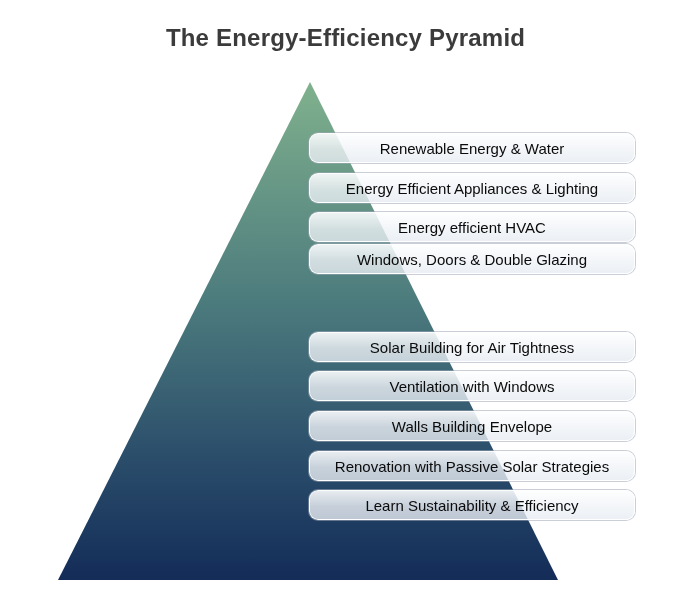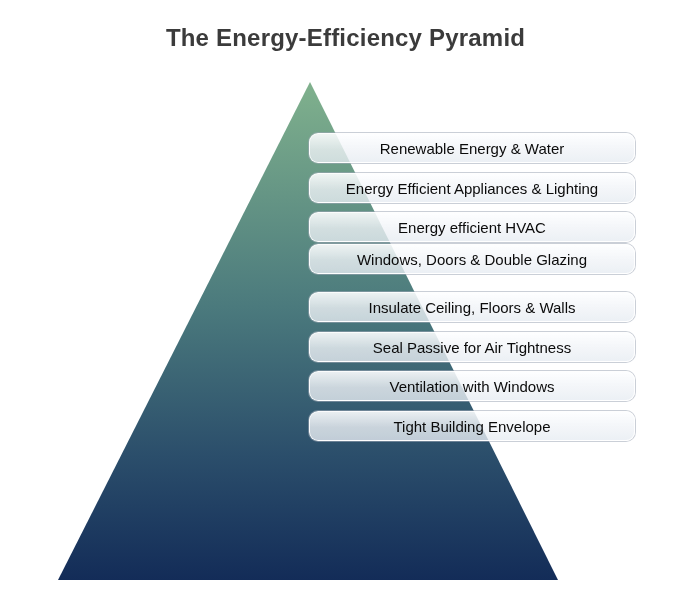--- a/index.html
+++ b/index.html
@@ -90,27 +90,30 @@
     </div>
     <div class="level" style="top:212px">
       <span class="level-label">Energy efficient HVAC</span>
     </div>
     <div class="level" style="top:173px">
       <span class="level-label">Energy Efficient Appliances &amp; Lighting</span>
     </div>
     <div class="level" style="top:244px">
       <span class="level-label">Windows, Doors &amp; Double Glazing</span>
     </div>
-    <div class="level" style="top:292px">
-      <span class="level-label">Insulate Ceiling, Floors &amp; Walls</span>
-    </div>
     <div class="level" style="top:332px">
-      <span class="level-label">Seal Passive for Air Tightness</span>
+      <span class="level-label">Solar Building for Air Tightness</span>
     </div>
     <div class="level" style="top:371px">
       <span class="level-label">Ventilation with Windows</span>
     </div>
     <div class="level" style="top:411px">
-      <span class="level-label">Tight Building Envelope</span>
+      <span class="level-label">Walls Building Envelope</span>
+    </div>
+    <div class="level" style="top:451px">
+      <span class="level-label">Renovation with Passive Solar Strategies</span>
+    </div>
+    <div class="level" style="top:490px">
+      <span class="level-label">Learn Sustainability &amp; Efficiency</span>
     </div>
   </div>
 
 </div>
 
 </body></html>

